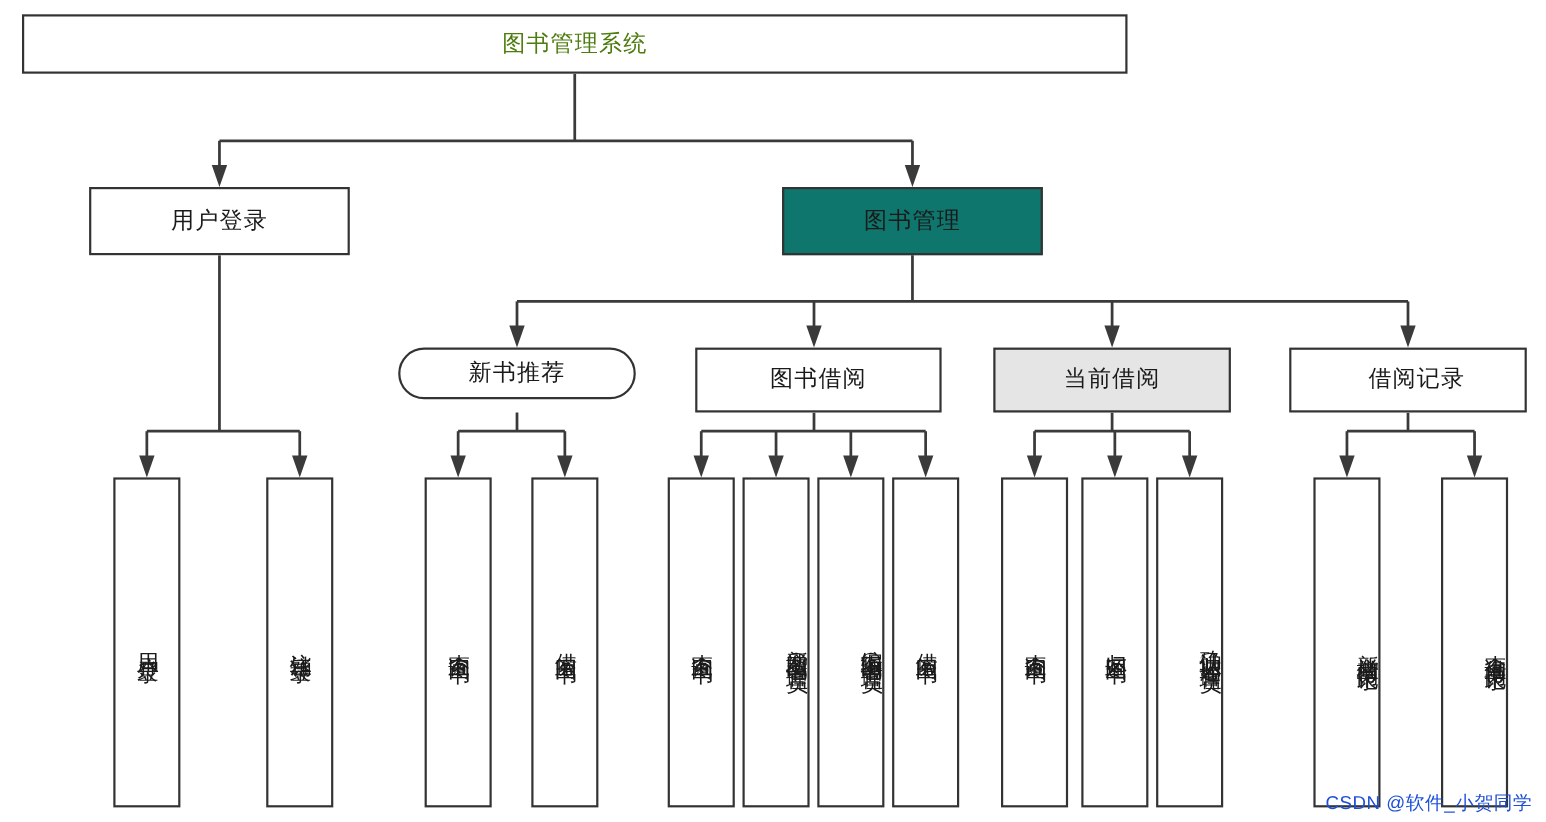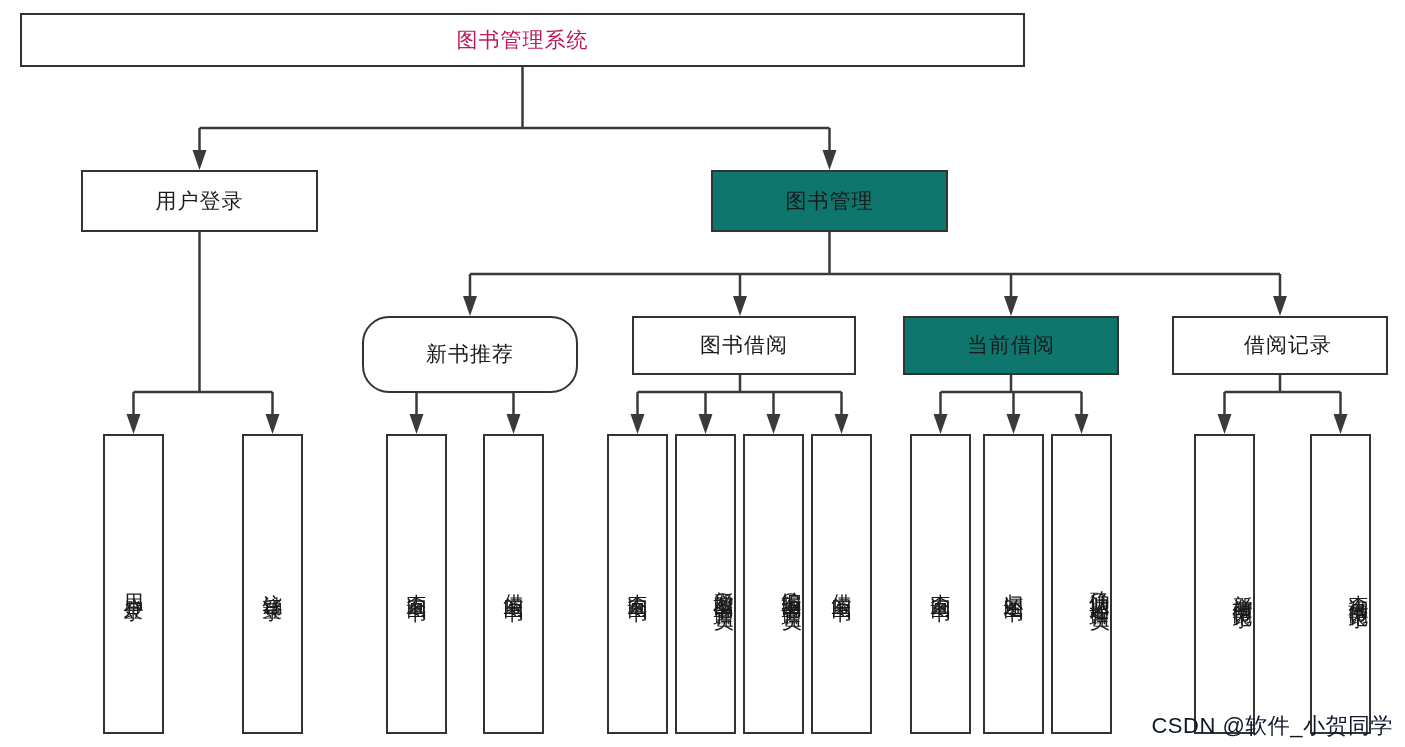--- a/index.html
+++ b/index.html
@@ -52,22 +52,22 @@
     padding-top: 0;
   }
   .node-label {
     white-space: nowrap;
     line-height: 1.05;
   }
   #watermark {
     position: absolute;
     right: 12px;
     bottom: 6px;
-    font-size: 22px;
-    color: #0f172a;
+    font-size: 17px;
+    color: #1d4ed8;
     white-space: nowrap;
     letter-spacing: 0.5px;
   }
 </style>
 </head>
 <body>
 
 <div id="canvas">
   <svg id="edges" xmlns="http://www.w3.org/2000/svg">
       <line x1="522.5" y1="67" x2="522.5" y2="128" stroke="#3a3a3a" stroke-width="2.5"></line>
@@ -117,36 +117,36 @@
       <line x1="1081.5" y1="392" x2="1081.5" y2="416" stroke="#3a3a3a" stroke-width="2.5"></line>
       <polygon points="1074.5,414 1088.5,414 1081.5,434" fill="#3a3a3a"></polygon>
       <line x1="1280" y1="375" x2="1280" y2="392" stroke="#3a3a3a" stroke-width="2.5"></line>
       <line x1="1224.5" y1="392" x2="1340.5" y2="392" stroke="#3a3a3a" stroke-width="2.5"></line>
       <line x1="1224.5" y1="392" x2="1224.5" y2="416" stroke="#3a3a3a" stroke-width="2.5"></line>
       <polygon points="1217.5,414 1231.5,414 1224.5,434" fill="#3a3a3a"></polygon>
       <line x1="1340.5" y1="392" x2="1340.5" y2="416" stroke="#3a3a3a" stroke-width="2.5"></line>
       <polygon points="1333.5,414 1347.5,414 1340.5,434" fill="#3a3a3a"></polygon>
     </svg>
   <div id="nodes">
-      <div class="node h" style="left: 20px; top: 13px; width: 1005px; height: 54px; border-color: rgb(51, 51, 51); background: rgb(255, 255, 255); color: #be185d;">
+      <div class="node h" style="left: 20px; top: 13px; width: 1005px; height: 54px; border-color: rgb(51, 51, 51); background: rgb(255, 255, 255); color: #4d7c0f;">
         <span class="node-label">图书管理系统</span>
       </div>
       <div class="node h" style="left: 81px; top: 170px; width: 237px; height: 62px; border-color: rgb(51, 51, 51); background: rgb(255, 255, 255); color: rgb(26, 26, 26);">
         <span class="node-label">用户登录</span>
       </div>
       <div class="node h" style="left: 711px; top: 170px; width: 237px; height: 62px; border-color: rgb(51, 51, 51); background: #0f766e; color: rgb(26, 26, 26);">
         <span class="node-label">图书管理</span>
       </div>
-      <div class="node h" style="left: 362px; top: 316px; width: 216px; height: 77px; border-color: rgb(51, 51, 51); background: rgb(255, 255, 255); color: rgb(26, 26, 26); border-radius: 27px;">
+      <div class="node h" style="left: 362px; top: 316px; width: 216px; height: 47px; border-color: rgb(51, 51, 51); background: rgb(255, 255, 255); color: rgb(26, 26, 26); border-radius: 27px;">
         <span class="node-label">新书推荐</span>
       </div>
       <div class="node h" style="left: 632px; top: 316px; width: 224px; height: 59px; border-color: rgb(51, 51, 51); background: rgb(255, 255, 255); color: rgb(26, 26, 26);">
         <span class="node-label">图书借阅</span>
       </div>
-      <div class="node h" style="left: 903px; top: 316px; width: 216px; height: 59px; border-color: rgb(51, 51, 51); background: #0f766e; color: rgb(26, 26, 26);">
+      <div class="node h" style="left: 903px; top: 316px; width: 216px; height: 59px; border-color: rgb(51, 51, 51); background: #e5e5e5; color: rgb(26, 26, 26);">
         <span class="node-label">当前借阅</span>
       </div>
       <div class="node h" style="left: 1172px; top: 316px; width: 216px; height: 59px; border-color: rgb(51, 51, 51); background: rgb(255, 255, 255); color: rgb(26, 26, 26); padding-left: 16px;">
         <span class="node-label">借阅记录</span>
       </div>
       <div class="node v mid" style="left: 103px; top: 434px; width: 61px; height: 300px; border-color: rgb(51, 51, 51); background: rgb(255, 255, 255); color: rgb(26, 26, 26);">
         <span class="node-label">用户登录</span>
       </div>
       <div class="node v mid" style="left: 242px; top: 434px; width: 61px; height: 300px; border-color: rgb(51, 51, 51); background: rgb(255, 255, 255); color: rgb(26, 26, 26);">
         <span class="node-label">注销登录</span>

